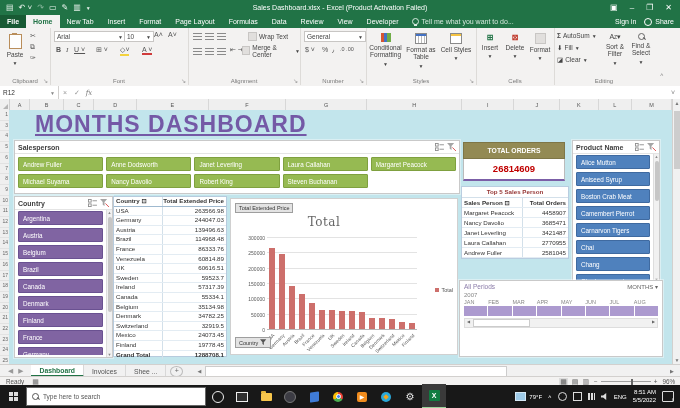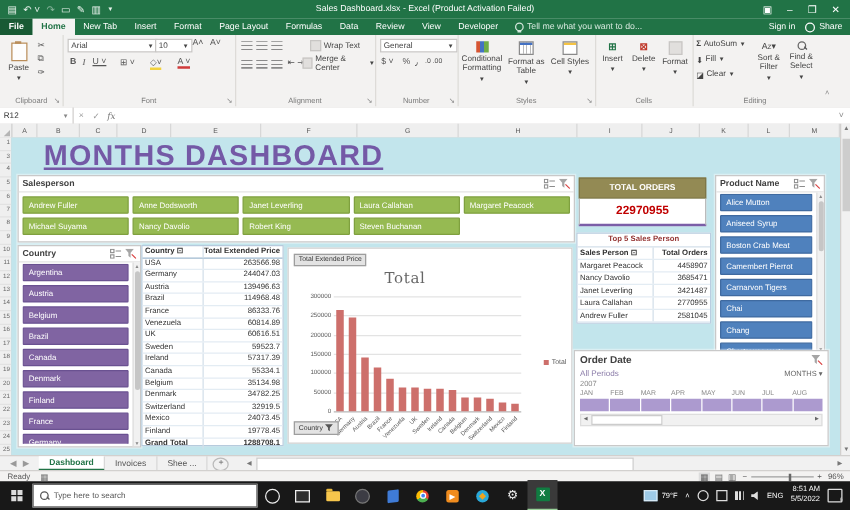--- a/index.html
+++ b/index.html
@@ -464,21 +464,21 @@
         <div class="btn green">Margaret Peacock</div>
         <div class="btn green">Michael Suyama</div>
         <div class="btn green">Nancy Davolio</div>
         <div class="btn green">Robert King</div>
         <div class="btn green">Steven Buchanan</div>
       </div>
   </div>
 
   <div id="total-orders" class="abs">
     <div id="to-head">TOTAL ORDERS</div>
-    <div id="to-body">22970955</div>
+    <div id="to-body">26814609</div>
   </div>
 
   <div id="product-slicer" class="abs panel">
     <div class="slicer-head">
       <span class="slicer-title">Product Name</span>
       <svg class="sl-ico" viewBox="0 0 10 9">
           <g fill="none" stroke="#666" stroke-width="1">
             <rect x="0.5" y="0.5" width="3" height="3"></rect>
             <rect x="0.5" y="5.5" width="3" height="3"></rect>
             <line x1="5" y1="2" x2="10" y2="2"></line>
@@ -696,27 +696,20 @@
           <span class="c2">2770955</span>
         </div>
         <div class="t5row">
           <span class="c1">Andrew Fuller</span>
           <span class="c2">2581045</span>
         </div>
       </div>
   </div>
 
   <div id="timeline" class="abs panel">
-    <div id="tl-head">
-      <span id="tl-title">Order Date</span>
-      <svg class="sl-ico" viewBox="0 0 10 9">
-          <path d="M0 0h8L5 3.5V8L3 6.5V3.5z" fill="#888"></path>
-          <line x1="6" y1="5" x2="10" y2="9" stroke="#c00" stroke-width="1"></line>
-        </svg>
-    </div>
     <div id="tl-sub">
       <span id="tl-period">All Periods</span>
       <span id="tl-gran"><span>MONTHS</span> ▾</span>
     </div>
     <div id="tl-year">2007</div>
     <div id="tl-months">
         <div class="mon">JAN</div>
         <div class="mon">FEB</div>
         <div class="mon">MAR</div>
         <div class="mon">APR</div>

